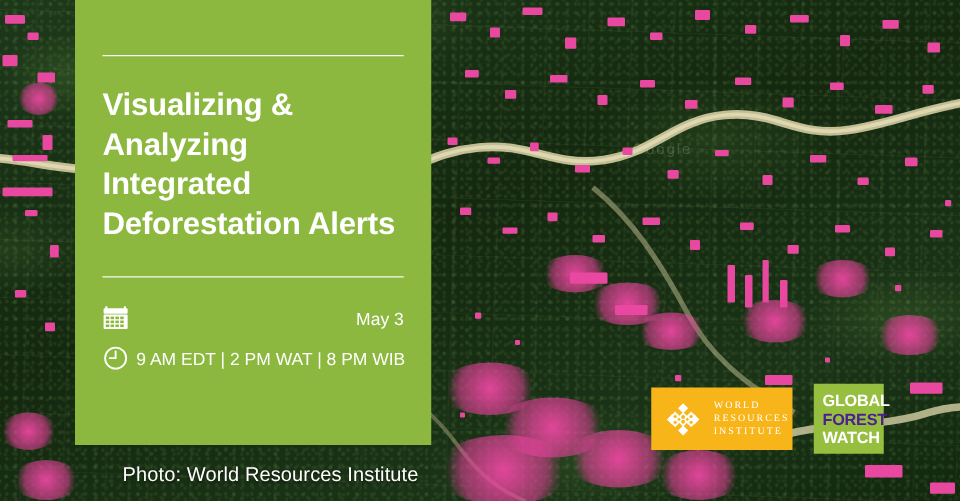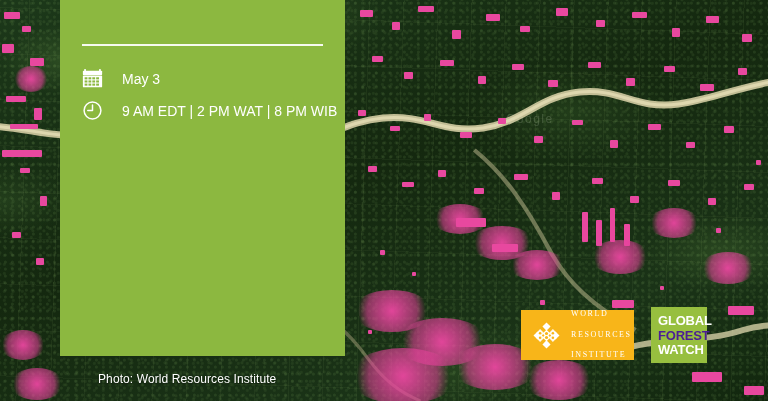--- a/index.html
+++ b/index.html
@@ -142,22 +142,23 @@
     margin: 24px 0 26px 0;
     white-space: pre-line;
   }
 
   .meta {
     margin-top: 22px;
   }
   .meta-row {
     display: flex;
     align-items: center;
-    gap: 19px;
+    gap: 6px;
     margin-bottom: 11px;
+    justify-content: space-between;
   }
   .meta-row:last-child { margin-bottom: 16px; }
 
   .meta-text {
     color: #ffffff;
     font-size: 14px;
     line-height: 1;
     white-space: nowrap;
   }
 
@@ -167,21 +168,21 @@
     height: 21px;
     display: block;
   }
 
   
   .photo-credit {
     position: absolute;
     left: 88px;
     top: 372px;
     color: #ffffff;
-    font-size: 12px;
+    font-size: 16px;
     letter-spacing: .1px;
     text-shadow: 0 1px 2px rgba(0,0,0,.45);
     white-space: nowrap;
     padding-left: 10px;
   }
 
   
   .wri-logo {
     position: absolute;
     left: 521px;
@@ -193,21 +194,21 @@
     align-items: center;
     gap: 9px;
     padding: 0 10px;
     box-sizing: border-box;
   }
   .wri-mark { flex: 0 0 auto; width: 31px; height: 31px; display:block; }
   .wri-words {
     display: flex;
     flex-direction: column;
     justify-content: center;
-    gap: 12px;
+    gap: 2px;
   }
   .wri-words span {
     color: #ffffff;
     font-family: "Liberation Serif", serif;
     font-size: 8px;
     letter-spacing: 1.6px;
     line-height: 1.05;
     white-space: nowrap;
   }
 
@@ -359,20 +360,23 @@
     </div>
 
     <div class="sat-watermark">Google</div>
   </div>
 
   <div class="panel">
 
 
     <hr class="rule">
 
+    <h1 class="headline">Visualizing &amp;
+Analyzing Integrated
+Deforestation Alerts</h1>
 
     <hr class="rule">
 
     <div class="meta">
 
       <div class="meta-row">
         <svg class="ico" viewBox="0 0 24 24">
           <rect x="2.5" y="1.2" width="2" height="4" rx=".7" fill="#ffffff"></rect>
           <rect x="19.5" y="1.2" width="2" height="4" rx=".7" fill="#ffffff"></rect>
           <rect x="1" y="3" width="22" height="5" rx="1" fill="#ffffff"></rect>

